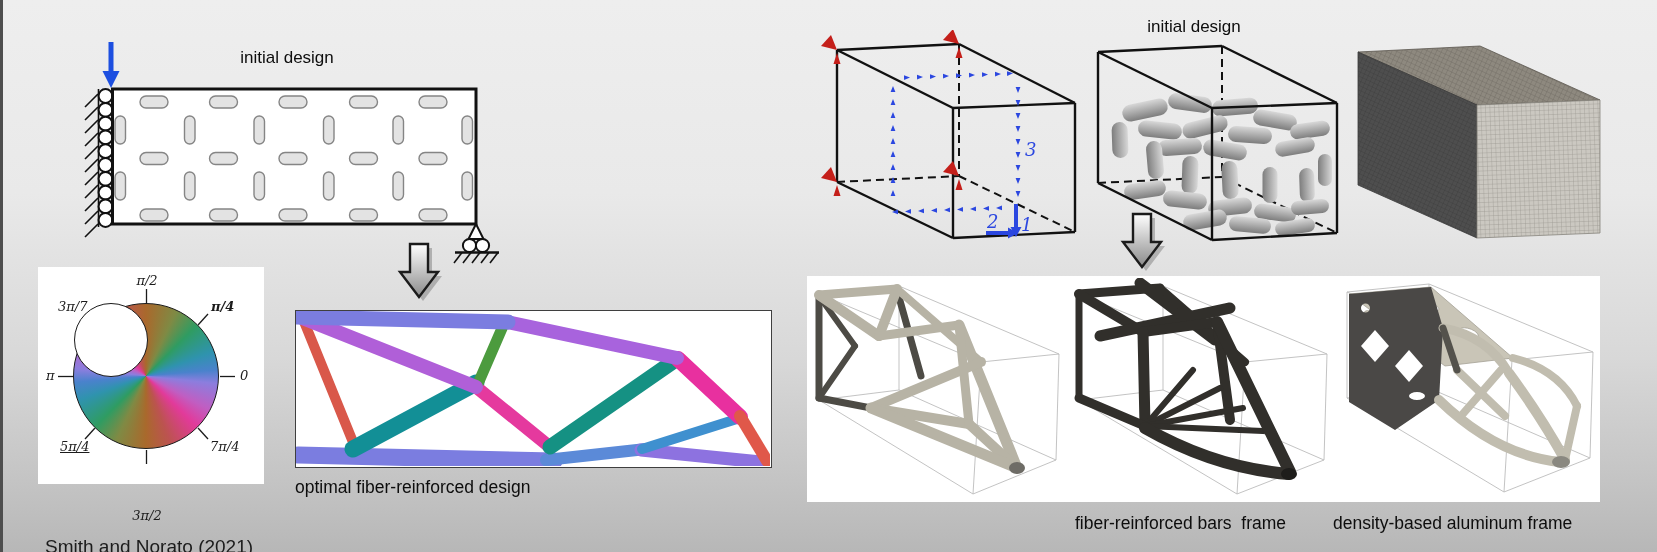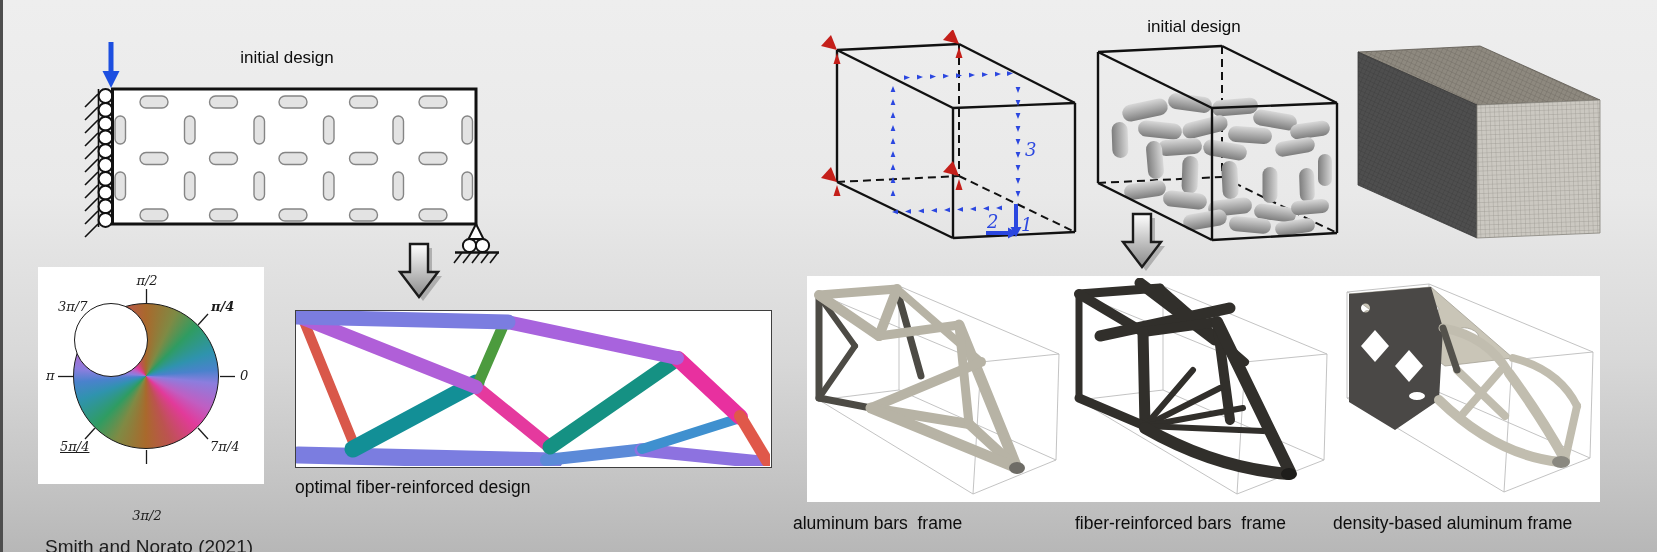--- a/index.html
+++ b/index.html
@@ -484,17 +484,16 @@
           <line x1="228" y1="182" x2="240" y2="128" stroke-width="8"></line>
         </g>
         <g stroke="#54524c">
           <line x1="106" y1="50" x2="120" y2="92" stroke-width="7"></line>
         </g>
         <ellipse cx="224" cy="184" rx="9" ry="6" fill="#8a8880" stroke="none"></ellipse>
       </g>
     </svg>
   </div>
 
-  <div class="lbl cap" style="left:793px;top:513px;width:260px;">aluminum bars  frame</div>
   <div class="lbl cap" style="left:1075px;top:513px;width:260px;">fiber-reinforced bars  frame</div>
   <div class="lbl cap" style="left:1333px;top:513px;width:260px;">density-based aluminum frame</div>
 
 </div>
 
 </body></html>

